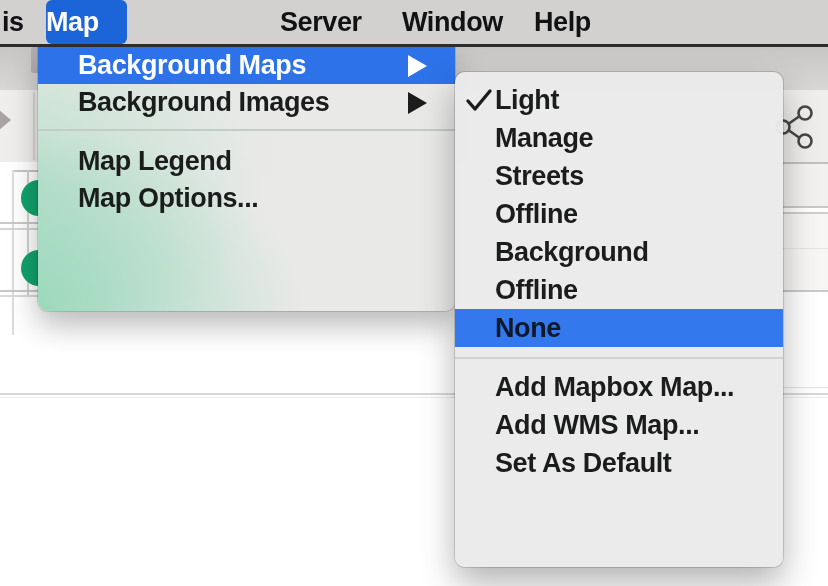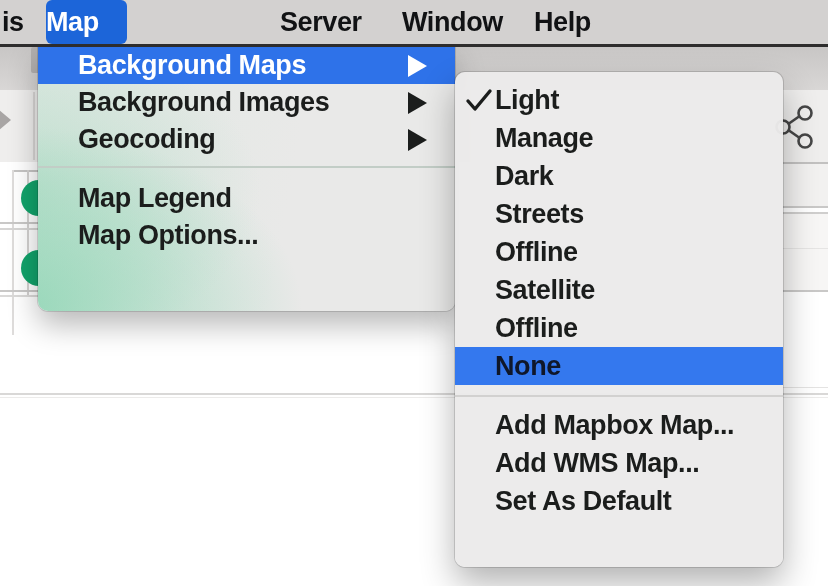--- a/index.html
+++ b/index.html
@@ -121,54 +121,47 @@
 
   <div class="menu-panel">
     <div class="row hl">
       <span>Background Maps</span>
       <span class="arrow"></span>
     </div>
     <div class="row">
       <span>Background Images</span>
       <span class="arrow"></span>
     </div>
-    <div class="row">
-      <span>Geocoding</span>
-      <span class="arrow"></span>
-    </div>
     <div class="sep-left"></div>
     <div class="row">
       <span>Map Legend</span>
     </div>
     <div class="row">
       <span>Map Options...</span>
     </div>
   </div>
 
   <div class="submenu">
     <div class="row">
       <svg class="check" width="30" height="28" viewBox="0 0 30 28">
         <path d="M4 14 L11 22 L26 4" fill="none" stroke="#1b1d1c" stroke-width="3.4" stroke-linecap="round" stroke-linejoin="round"></path>
       </svg>
       <span>Light</span>
     </div>
     <div class="row">
       <span>Manage</span>
     </div>
     <div class="row">
-      <span>Dark</span>
-    </div>
-    <div class="row">
       <span>Streets</span>
     </div>
     <div class="row">
       <span>Offline</span>
     </div>
     <div class="row">
-      <span>Satellite</span>
+      <span>Background</span>
     </div>
     <div class="row">
       <span>Offline</span>
     </div>
     <div class="row hl">
       <span>None</span>
     </div>
     <div class="sep-sub"></div>
     <div class="row">
       <span>Add Mapbox Map...</span>

